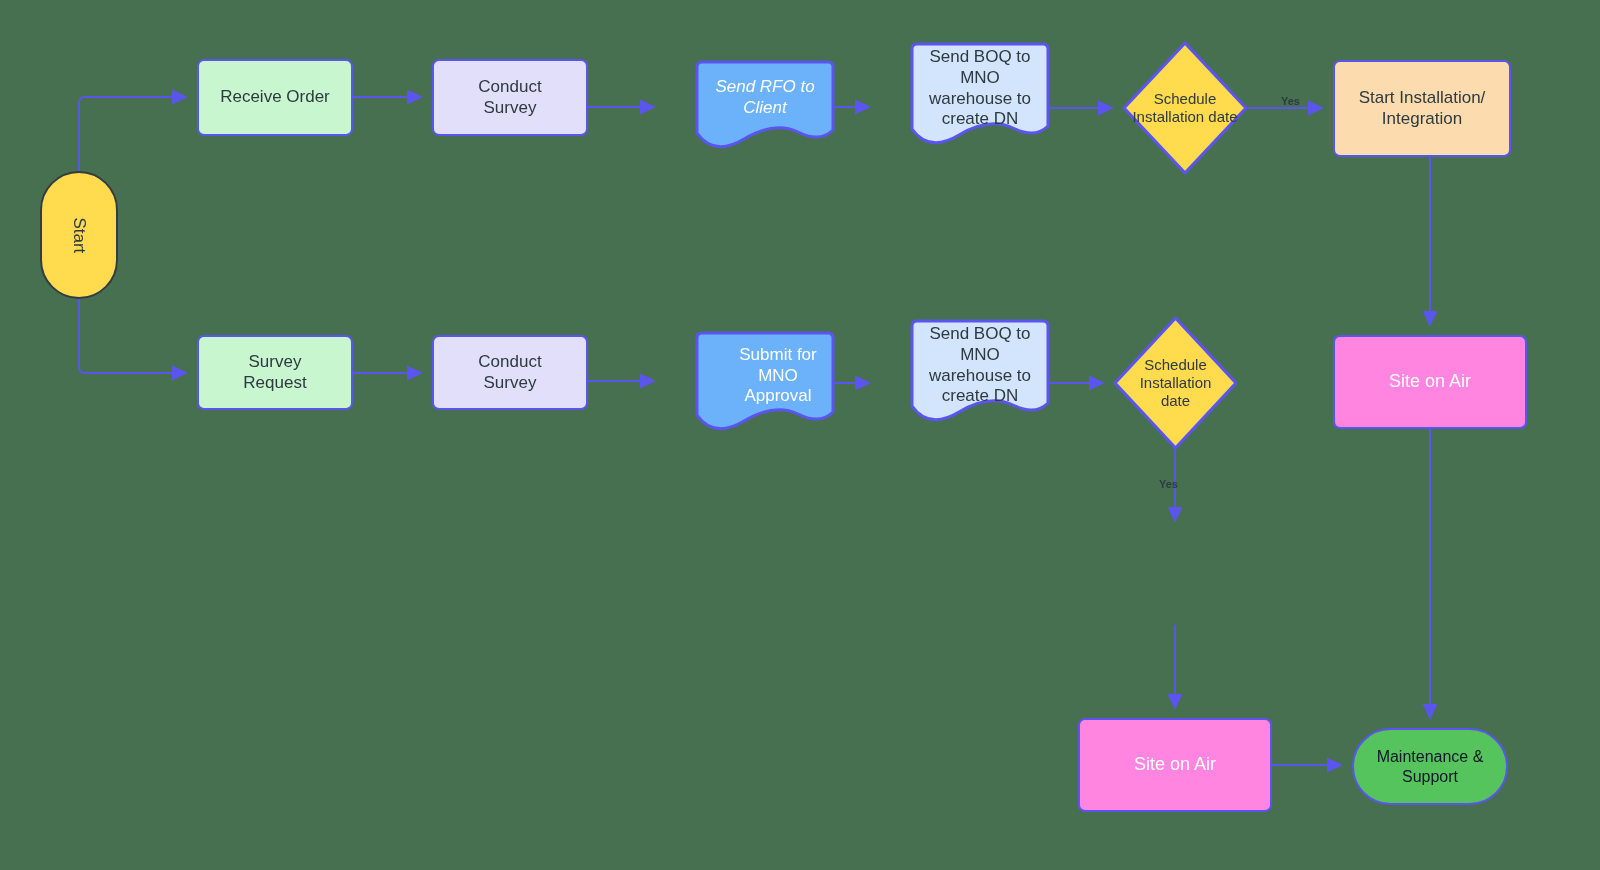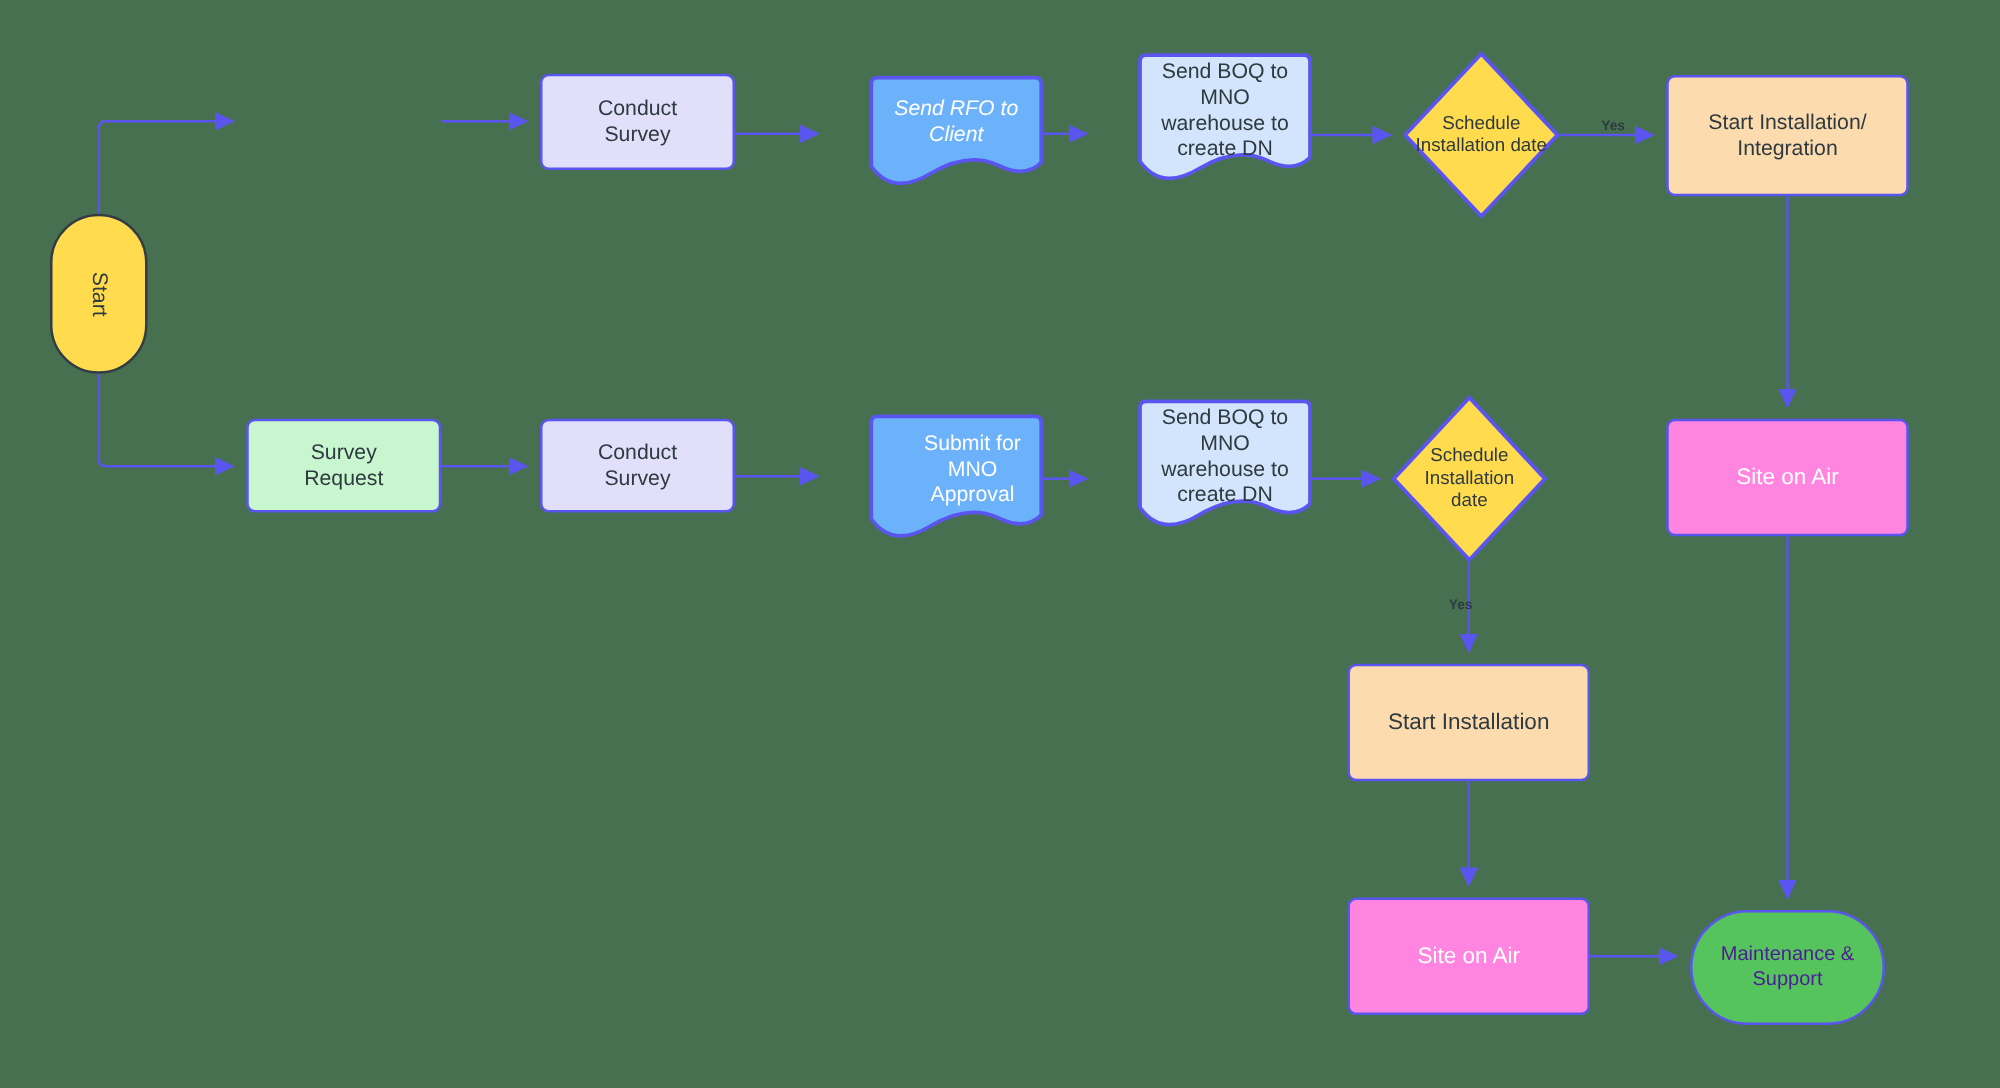--- a/index.html
+++ b/index.html
@@ -156,20 +156,23 @@
       <path d="M1430,429 L1430,718"></path>
     </g>
   </svg>
 
   <div id="node-layer">
 
     <div class="node stadium-dark vtext" style="left:40px; top:171px; width:78px; height:128px; background:#ffdb4d; color:#2e3a3f; font-size:17px;">
       <span class="lbl">Start</span>
     </div>
 
+    <div class="node rect" style="left:197px; top:59px; width:156px; height:77px; background:#c8f7cf; color:#2e3a3f; font-size:17px;">
+      <span class="lbl">Receive Order</span>
+    </div>
 
     <div class="node rect" style="left:432px; top:59px; width:156px; height:77px; background:#e2dffb; color:#2e3a3f; font-size:17px;">
       <span class="lbl">Conduct
 Survey</span>
     </div>
 
     <div class="node doc" style="left:665px; top:59px; width:140px; height:96px; color:#ffffff; font-size:17px;">
       <svg viewBox="0 0 140 96" preserveAspectRatio="none">
         <path d="M7,3 Q2,3 2,8 L2,74 Q19,98 49,80 Q79,62 103,73 Q125,84 138,71 L138,8 Q138,3 133,3 Z" fill="#6cb2fb" stroke="#5b55f0" stroke-width="3"></path>
       </svg>
@@ -188,21 +191,21 @@
     </div>
 
     <div class="node diamond" style="left:1122px; top:41px; width:126px; height:134px; color:#2e3a3f; font-size:15px;">
       <svg viewBox="0 0 126 134" preserveAspectRatio="none">
         <polygon points="63,2 124,67 63,132 2,67" fill="#ffdb4d" stroke="#5b55f0" stroke-width="3.2" stroke-linejoin="round"></polygon>
       </svg>
       <span class="lbl" style="width:190px; padding:0;">Schedule
 Installation date</span>
     </div>
 
-    <div class="node rect" style="left:1333px; top:60px; width:194px; height:97px; background:#fcdcae; color:#2e3a3f; font-size:17px;align-items:center;">
+    <div class="node rect" style="left:1333px; top:60px; width:178px; height:97px; background:#fcdcae; color:#2e3a3f; font-size:17px;align-items:center;">
       <span class="lbl">Start Installation/
 Integration</span>
     </div>
 
     <div class="node rect" style="left:197px; top:335px; width:156px; height:75px; background:#c8f7cf; color:#2e3a3f; font-size:17px;">
       <span class="lbl">Survey
 Request</span>
     </div>
 
     <div class="node rect" style="left:432px; top:335px; width:156px; height:75px; background:#e2dffb; color:#2e3a3f; font-size:17px;">
@@ -235,29 +238,26 @@
       </svg>
       <span class="lbl" style="width:130px; padding:0;">Schedule
 Installation
 date</span>
     </div>
 
     <div class="node rect" style="left:1333px; top:335px; width:194px; height:94px; background:#ff85e0; color:#ffffff; font-size:18px;">
       <span class="lbl">Site on Air</span>
     </div>
 
-    <div class="node rect" style="left:1078px; top:531px; width:194px; height:94px; background:#fcdcae; color:#2e3a3f; font-size:18px;">
-      <span class="lbl">Start Installation</span>
-    </div>
 
     <div class="node rect" style="left:1078px; top:718px; width:194px; height:94px; background:#ff85e0; color:#ffffff; font-size:18px;">
       <span class="lbl">Site on Air</span>
     </div>
 
-    <div class="node stadium" style="left:1352px; top:728px; width:156px; height:92px; background:#56c45c; color:#4c1d95; font-size:16px;">
+    <div class="node stadium" style="left:1352px; top:728px; width:156px; height:77px; background:#56c45c; color:#0f172a; font-size:16px;">
       <span class="lbl">Maintenance &amp;
 Support</span>
     </div>
 
     <div class="edge-label" style="left:1281px; top:95px;">Yes</div>
     <div class="edge-label" style="left:1159px; top:478px;">Yes</div>
 
   </div>
 </div>
 

